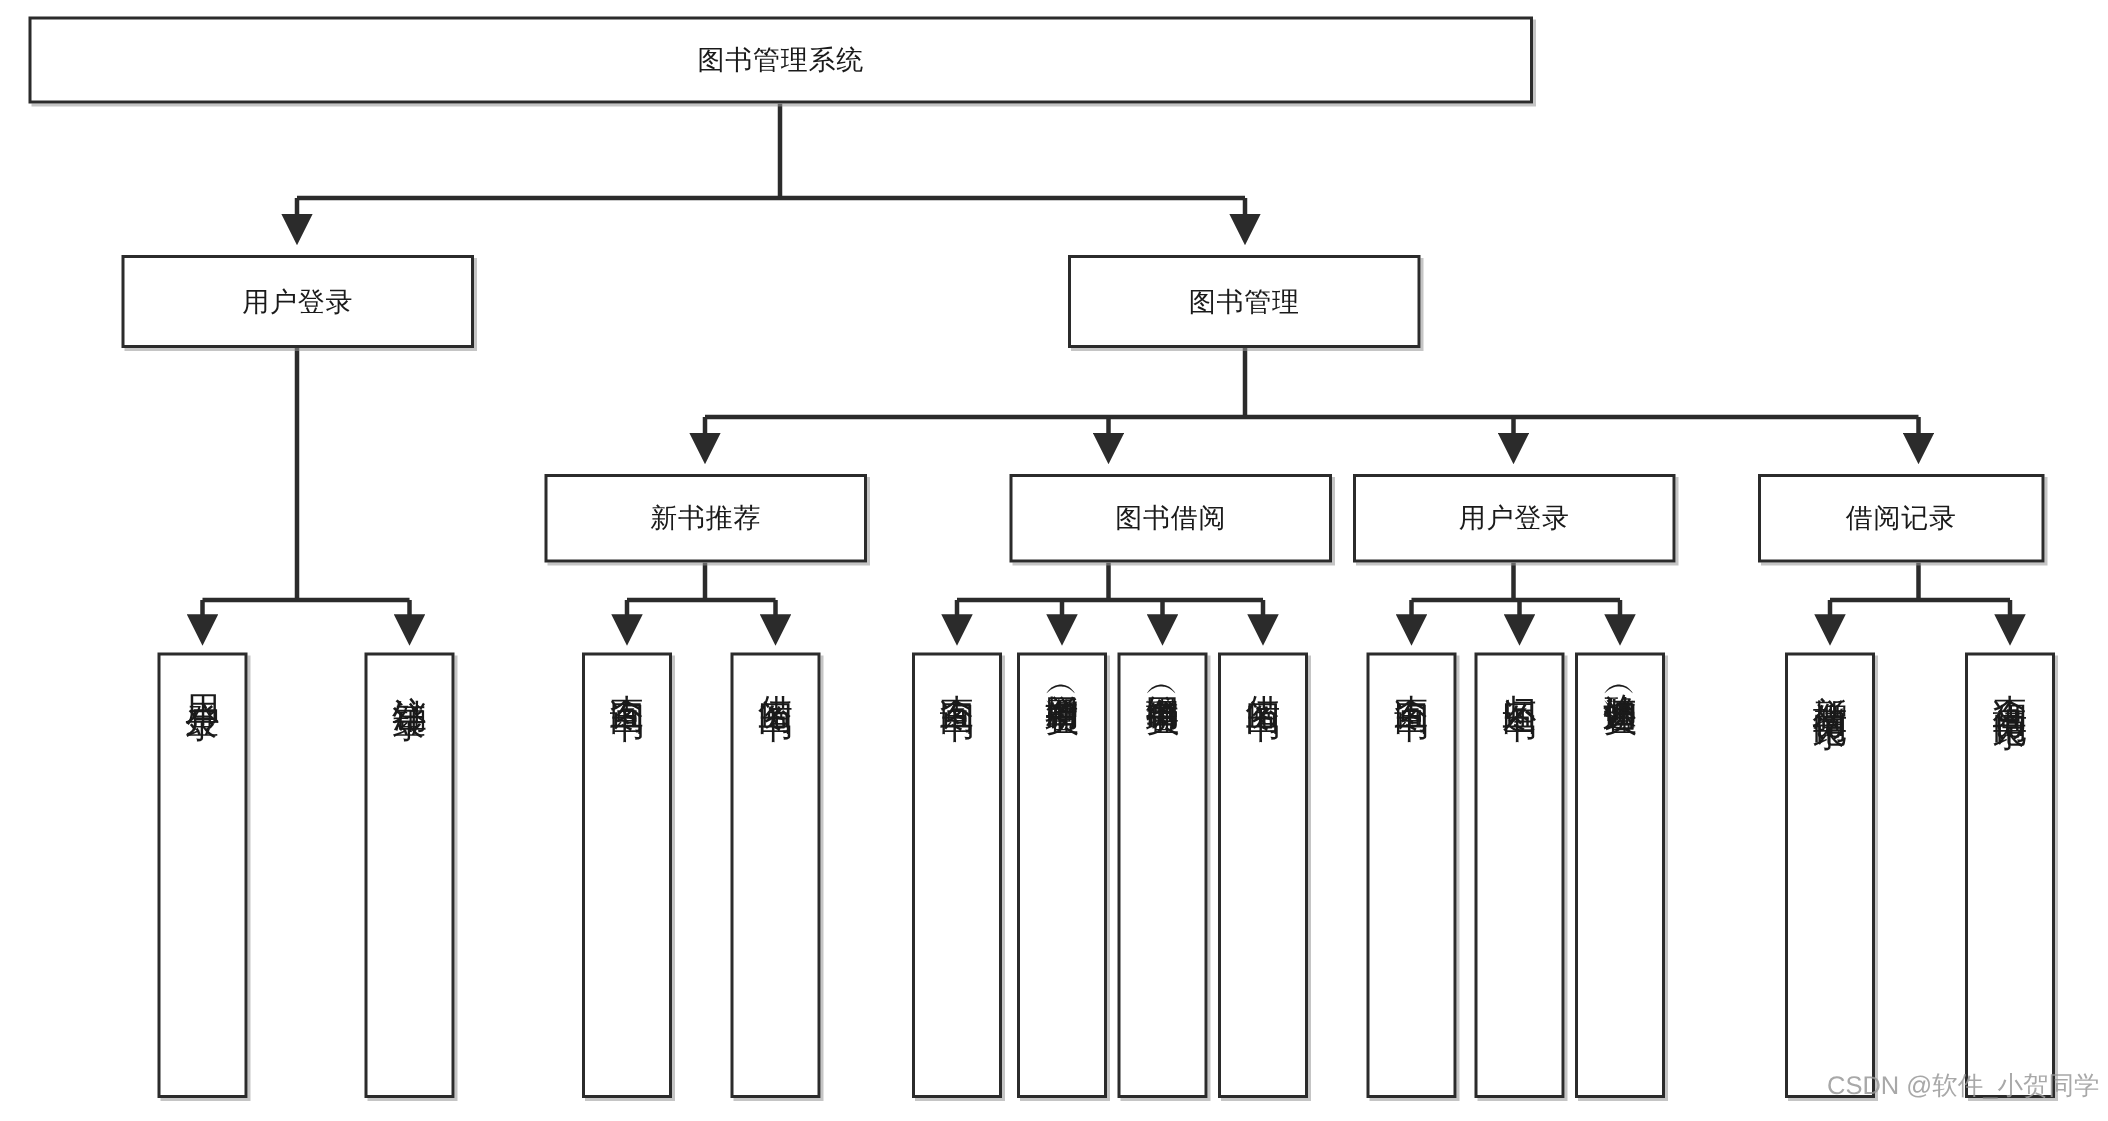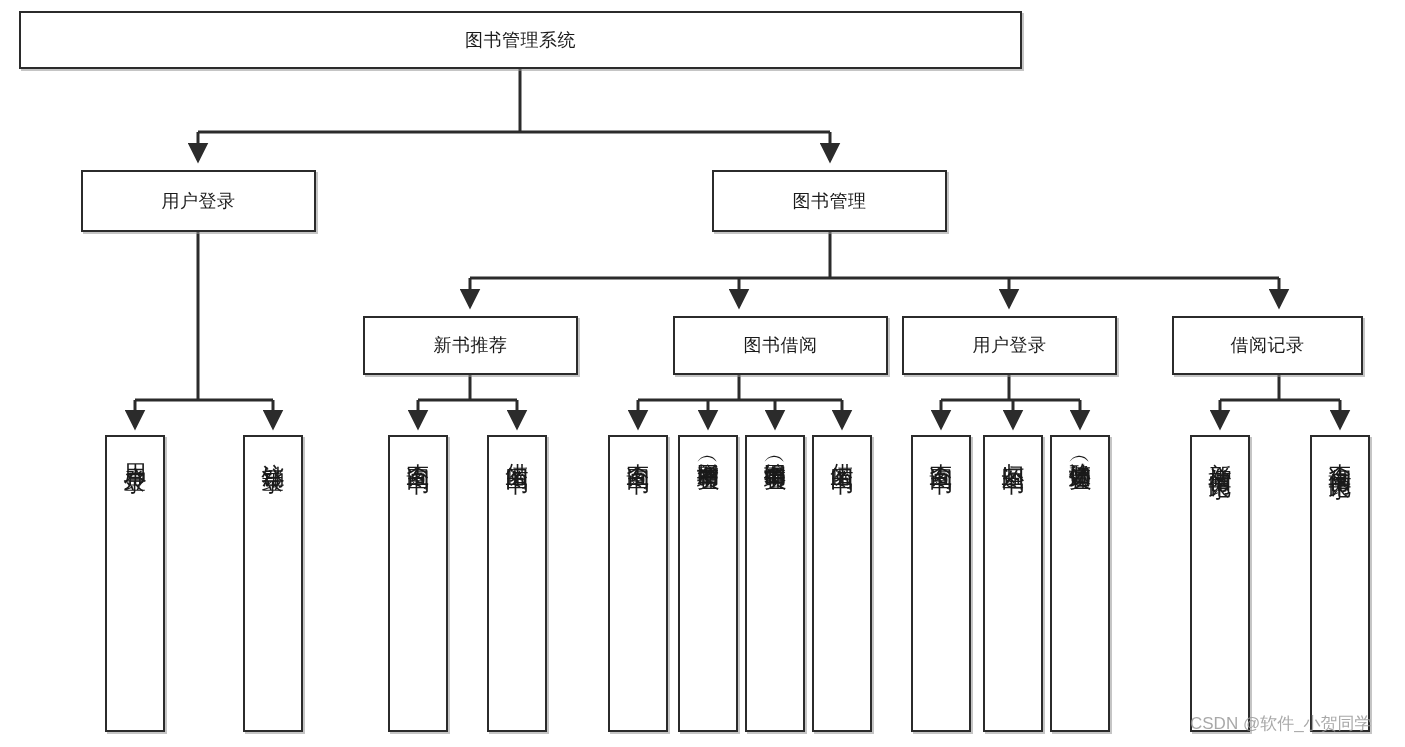--- a/index.html
+++ b/index.html
@@ -65,20 +65,21 @@
   #watermark {
     position: absolute;
     left: 1190px;
     top: 712px;
     font-size: 17px;
     color: #9a9a9a;
     opacity: 0.85;
     z-index: 5;
     white-space: nowrap;
     font-family: "Liberation Sans", "DejaVu Sans", sans-serif;
+    padding-left: 28px;
   }
 </style>
 </head>
 <body>
 
 <div id="canvas">
 
   <svg id="edges" viewBox="0 0 1405 747" width="1405" height="747">
     <defs>
       <marker id="arrow" viewBox="0 0 12 12" refX="10" refY="6" markerWidth="7" markerHeight="7" orient="auto-start-reverse">

